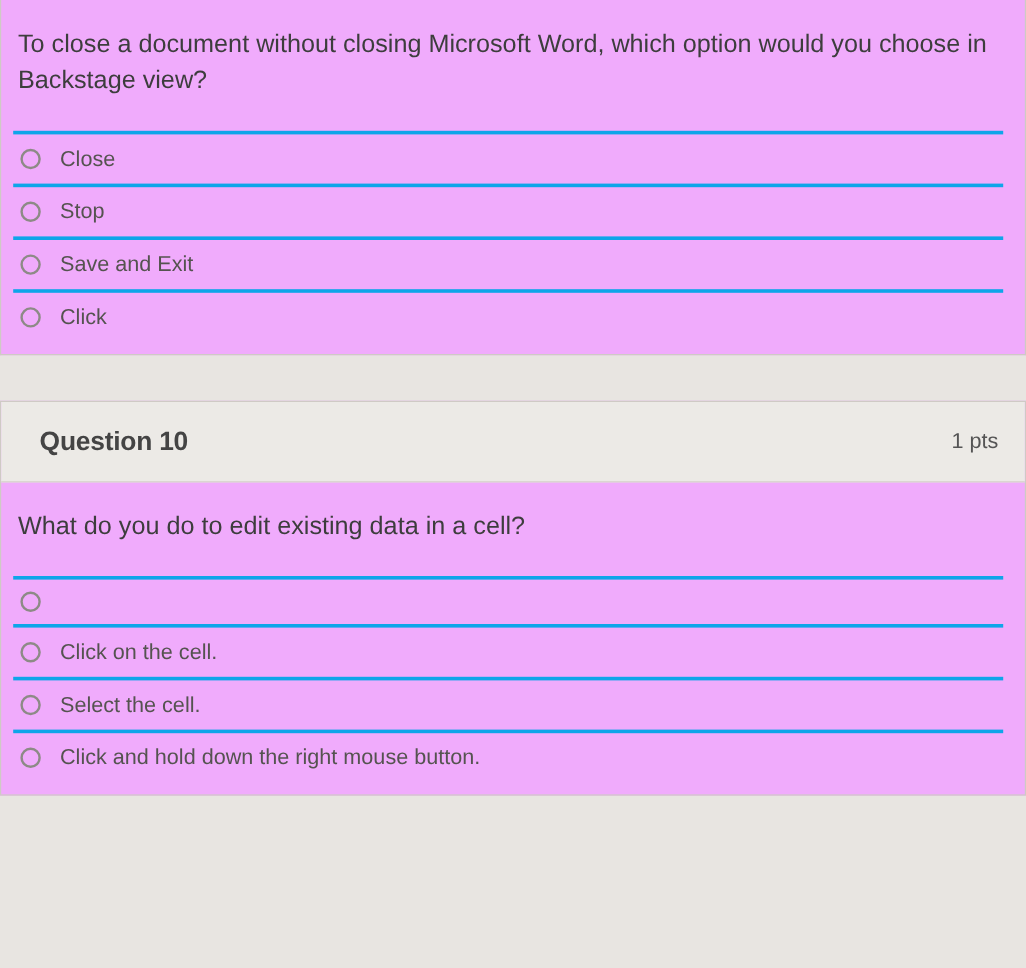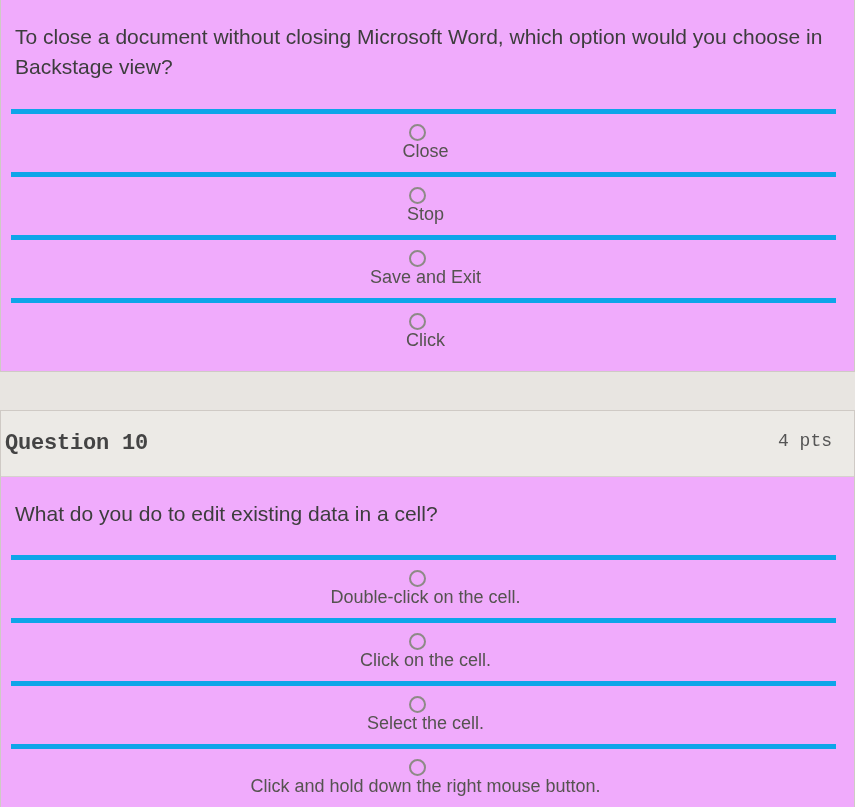--- a/index.html
+++ b/index.html
@@ -13,25 +13,24 @@
   }
   .question-block {
     background: #f0abfc;
     border: 1px solid #cfcac5;
     margin-bottom: 38px;
   }
   .question-block.first { border-top: none; }
   .question-header {
     display: flex;
     justify-content: space-between;
-    align-items: flex-start;
-    padding: 20px 22px 20px 4px;
+    align-items: center;
+    padding: 20px 22px 20px 32px;
     border-bottom: 1px solid #d6d2cd;
     background: #eceae6;
-    font-family: Liberation Mono, monospace;
   }
   .question-title {
     font-size: 22px;
     font-weight: 700;
     color: #444;
     letter-spacing: -0.2px;
   }
   .question-points {
     font-size: 18px;
     color: #555;
@@ -42,24 +41,23 @@
   .question-text {
     font-size: 21px;
     line-height: 1.45;
     color: #3d3d3d;
     padding: 0 0 26px 4px;
   }
   .answers { }
   .answer-row {
     display: flex;
     align-items: center;
-    border-top: 5px solid #0ea5e9;
+    border-top: 3px solid #0ea5e9;
     padding: 10px 2px 10px 6px;
     cursor: pointer;
-    flex-direction: column;
   }
   .answer-row .radio {
     flex: 0 0 auto;
     width: 17px;
     height: 17px;
     border: 2px solid #8d8a86;
     border-radius: 50%;
     margin-right: 16px;
     background: transparent;
   }
@@ -91,28 +89,27 @@
         <span class="radio"></span>
         <span class="answer-label">Click</span>
       </label>
     </div>
   </div>
 </div>
 
 <div class="question-block">
   <div class="question-header">
     <div class="question-title">Question 10</div>
-    <div class="question-points">4 pts</div>
+    <div class="question-points">1 pts</div>
   </div>
   <div class="question-body">
     <div class="question-text">What do you do to edit existing data in a cell?</div>
     <div class="answers">
       <label class="answer-row">
         <span class="radio"></span>
-        <span class="answer-label">Double-click on the cell.</span>
       </label>
       <label class="answer-row">
         <span class="radio"></span>
         <span class="answer-label">Click on the cell.</span>
       </label>
       <label class="answer-row">
         <span class="radio"></span>
         <span class="answer-label">Select the cell.</span>
       </label>
       <label class="answer-row">

